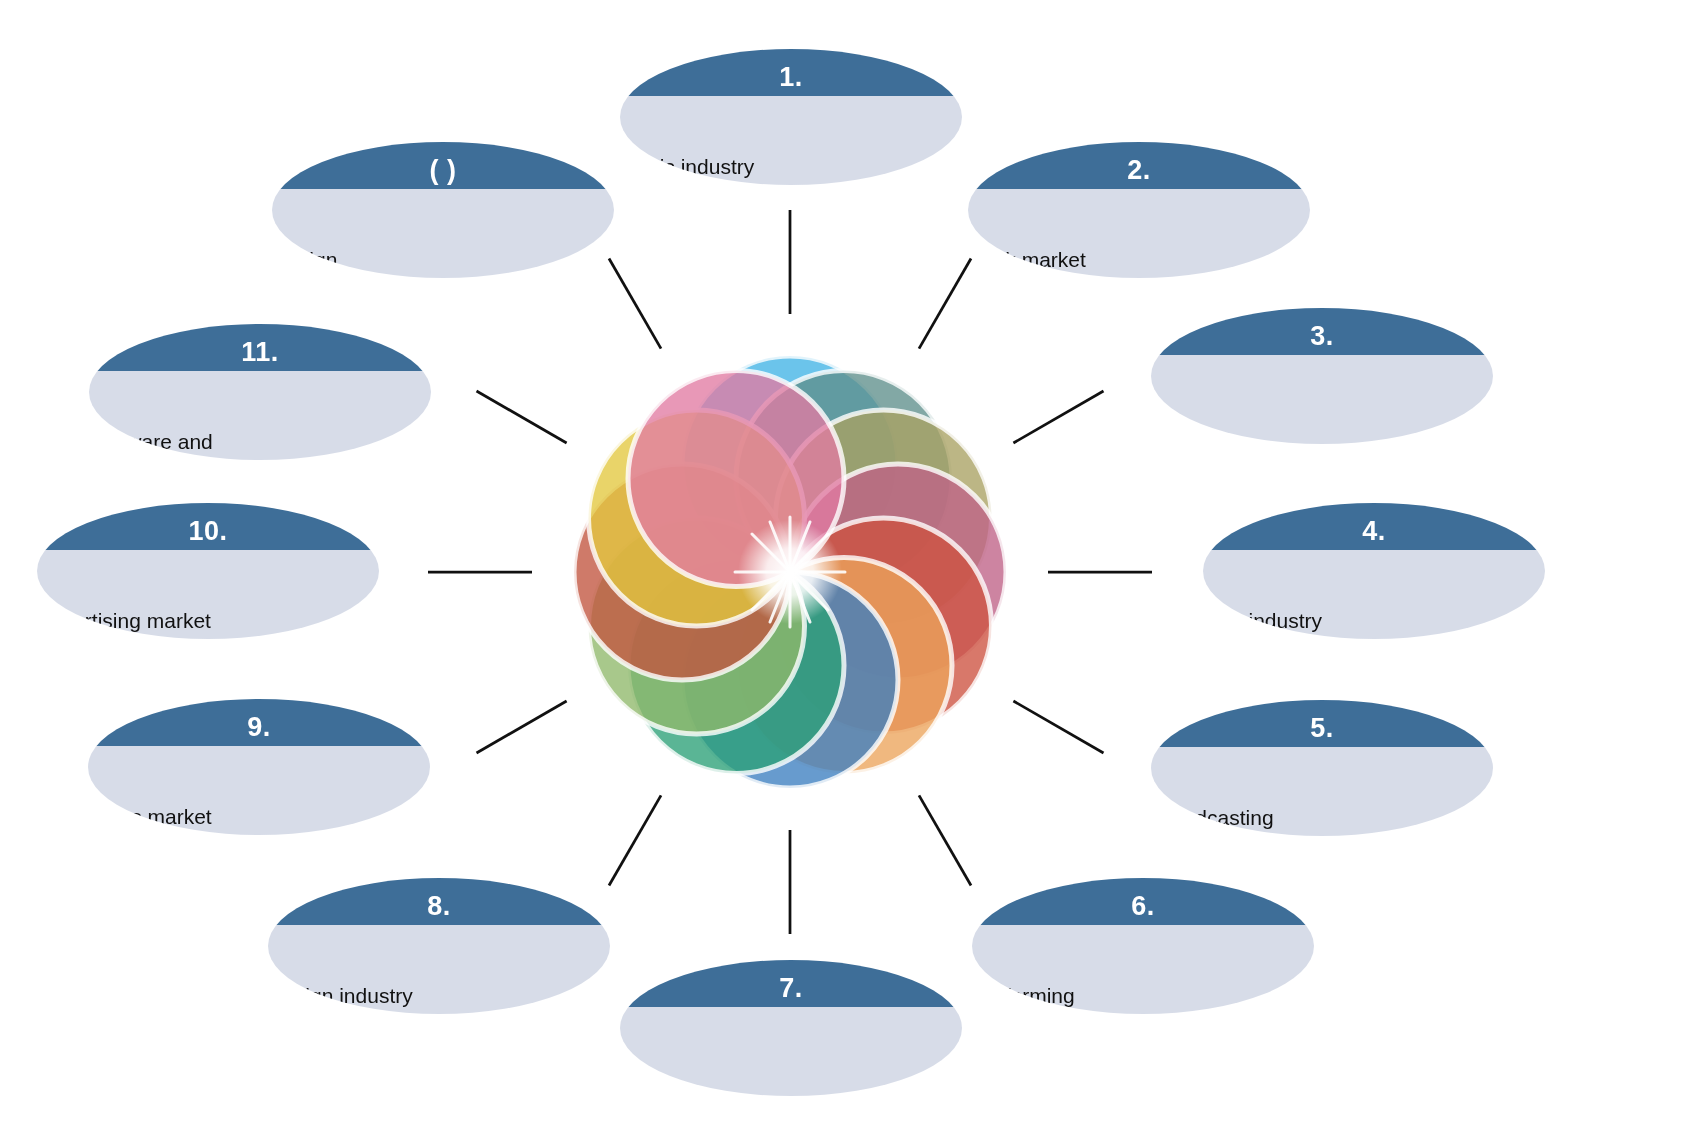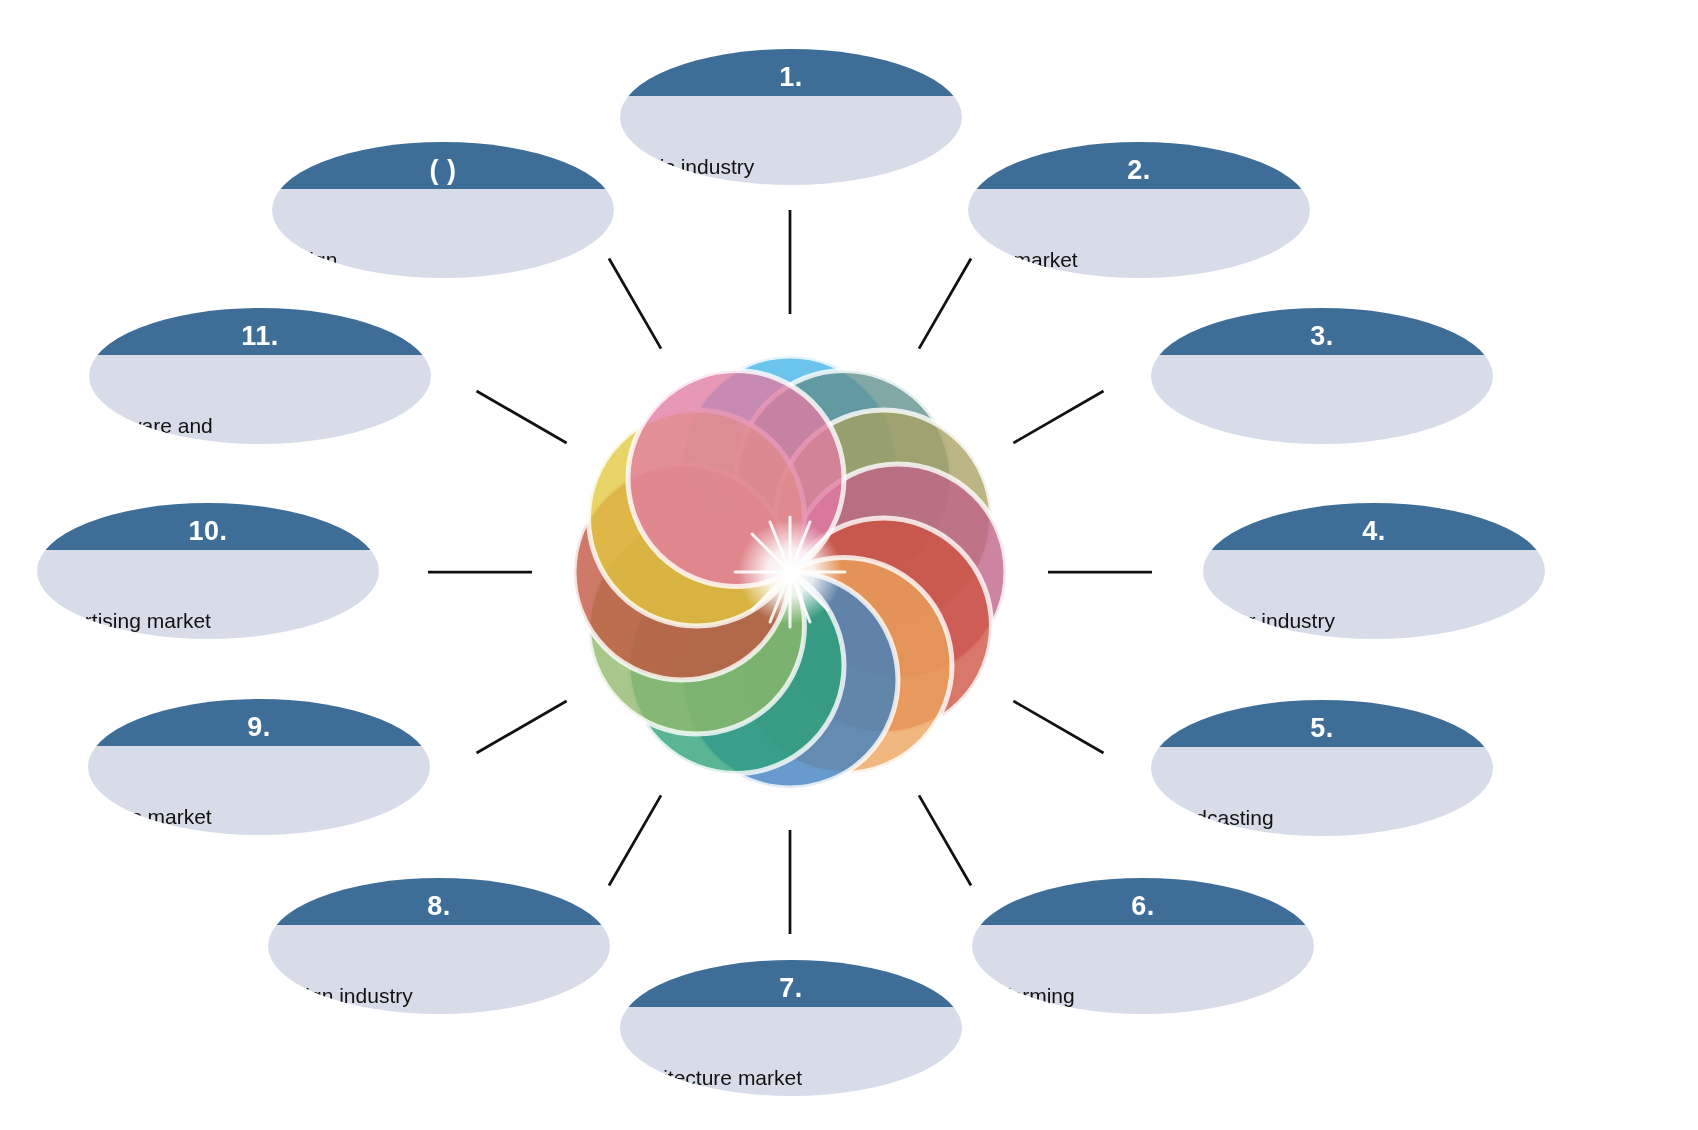--- a/index.html
+++ b/index.html
@@ -90,65 +90,64 @@
     </g>
   </svg>
 
   <div class="node" style="left:620px;top:49px">
     <div class="num">1.</div>
     <div class="label">Music industry</div>
   </div>
 
   <div class="node" style="left:968px;top:142px">
     <div class="num">2.</div>
-    <div class="label">Film market</div>
+    <div class="label">Book market</div>
   </div>
 
   <div class="node" style="left:1151px;top:308px">
     <div class="num">3.</div>
   </div>
 
   <div class="node" style="left:1203px;top:503px">
     <div class="num">4.</div>
-    <div class="label">Other industry</div>
+    <div class="label">Film industry</div>
   </div>
 
   <div class="node" style="left:1151px;top:700px">
     <div class="num">5.</div>
     <div class="label">Broadcasting
 industry</div>
   </div>
 
   <div class="node" style="left:972px;top:878px">
     <div class="num">6.</div>
     <div class="label">Performing
 arts</div>
   </div>
 
   <div class="node" style="left:620px;top:960px">
     <div class="num">7.</div>
-    <div class="label">Architecture market</div>
   </div>
 
   <div class="node" style="left:268px;top:878px">
     <div class="num">8.</div>
     <div class="label">Design industry</div>
   </div>
 
   <div class="node" style="left:88px;top:699px">
     <div class="num">9.</div>
     <div class="label">Press market</div>
   </div>
 
   <div class="node" style="left:37px;top:503px">
     <div class="num">10.</div>
     <div class="label">Advertising market</div>
   </div>
 
-  <div class="node" style="left:89px;top:308px">
+  <div class="node" style="left:89px;top:324px">
     <div class="num">11.</div>
     <div class="label">Software and
 games industry</div>
   </div>
 
   <div class="node" style="left:272px;top:142px">
     <div class="num">( )</div>
     <div class="label">Design</div>
   </div>
 

